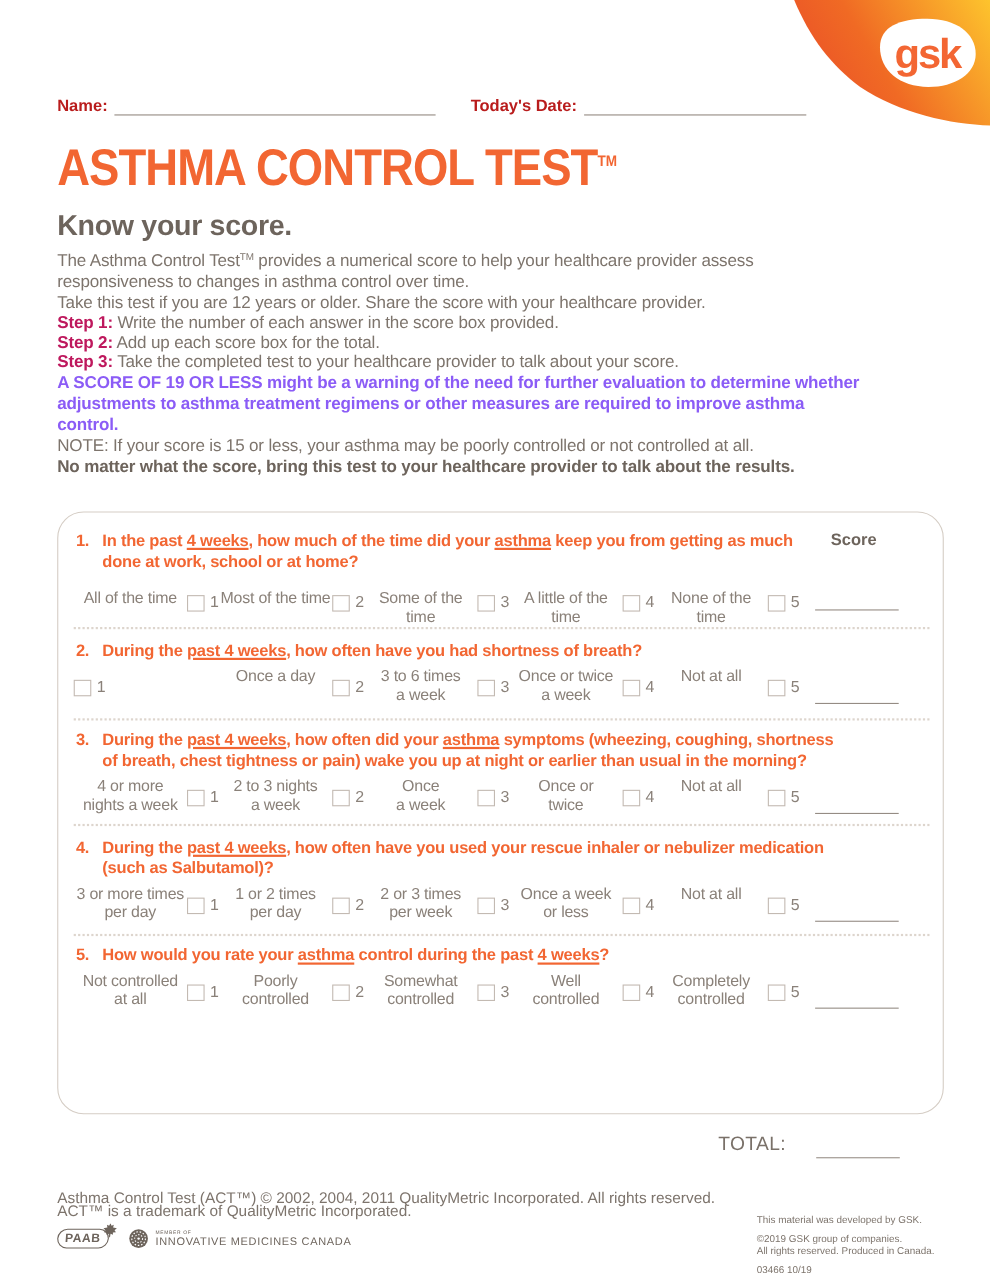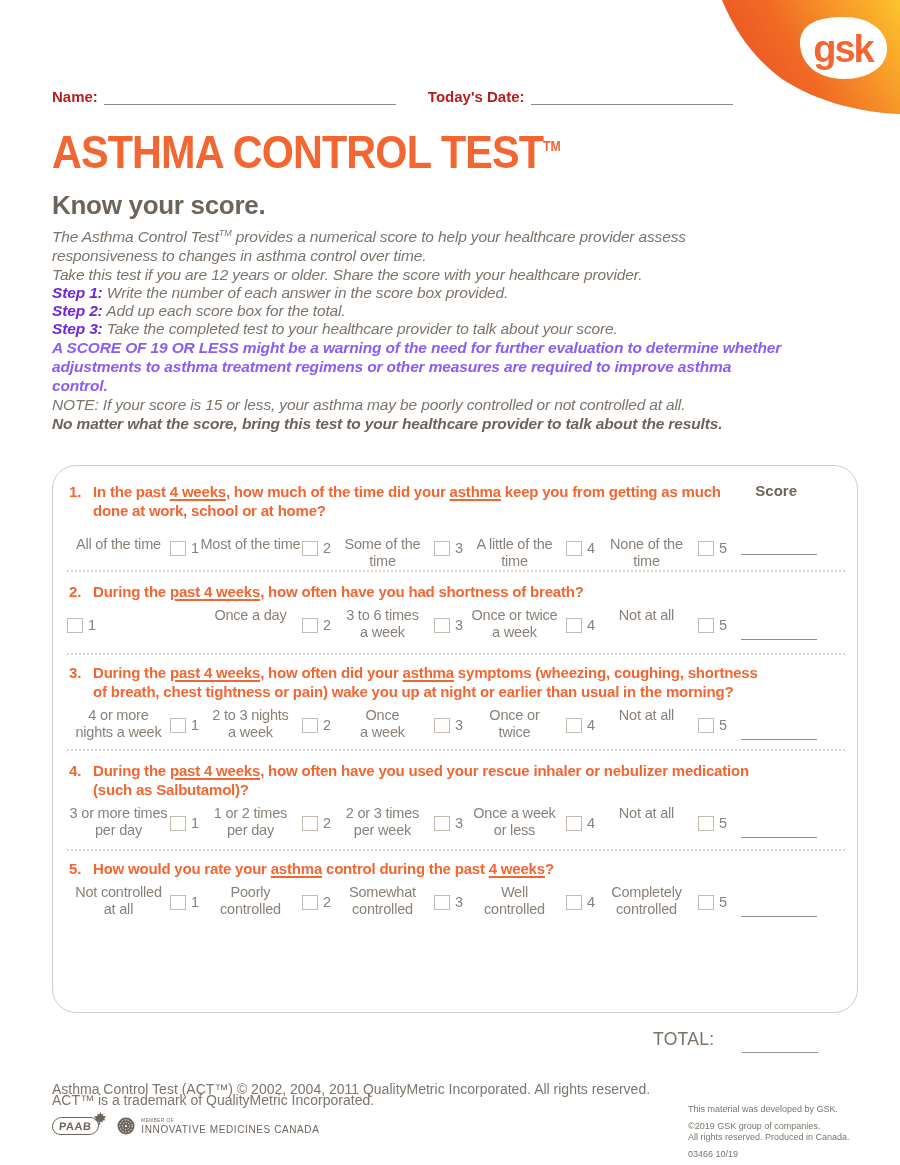--- a/index.html
+++ b/index.html
@@ -13,26 +13,26 @@
   .name-row{position:absolute;left:52px;top:88px;width:700px;display:flex;align-items:flex-end;font-size:15px;font-weight:bold;color:#b91c1c;}
   .fill-line{border-bottom:1.5px solid #938a82;height:14px;}
   .name-line{width:292px;margin-left:6px;}
   .date-label{margin-left:32px;}
   .date-line{width:202px;margin-left:6px;}
   
   .title{position:absolute;left:52px;top:124px;font-size:47px;font-weight:bold;color:#f26632;letter-spacing:-1px;white-space:nowrap;transform:scaleX(0.88);transform-origin:left top;}
   .title sup{font-size:14px;letter-spacing:0;}
   .subtitle{position:absolute;left:52px;top:190px;font-size:26px;font-weight:bold;color:#6d645c;letter-spacing:-0.3px;}
   
-  .content{position:absolute;left:52px;top:224px;width:780px;font-size:15.5px;line-height:19px;letter-spacing:-0.15px;font-style:italic;}
+  .content{position:absolute;left:52px;top:224px;width:780px;font-size:15.5px;line-height:19px;letter-spacing:-0.15px;}
   .content p{margin:0;}
   .p-intro{max-width:645px;margin-bottom:14px;}
   .p-take{margin-bottom:10px;}
   .steps{line-height:18px;}
-  .step-label{color:#6d28d9;font-weight:bold;}
+  .step-label{color:#be185d;font-weight:bold;}
   .p-warning{max-width:735px;font-weight:bold;color:#8b5cf6;margin-top:9px;}
   .p-note{margin-top:9px;}
   .p-bring{margin-top:9px;font-weight:bold;color:#6d645c;}
   sup.tm-small{font-size:9px;}
   
   .qbox{position:absolute;left:52px;top:465px;width:806px;height:548px;border:1.5px solid #d5cdc5;border-radius:24px;box-sizing:border-box;}
   .score-header{position:absolute;top:16px;right:60px;font-size:15px;font-weight:bold;color:#6d645c;}
   .question{position:relative;}
   .q-head{display:flex;padding-left:16px;font-size:15px;font-weight:bold;color:#f26632;line-height:19px;letter-spacing:-0.2px;}
   .q-num{width:24px;flex:none;}

